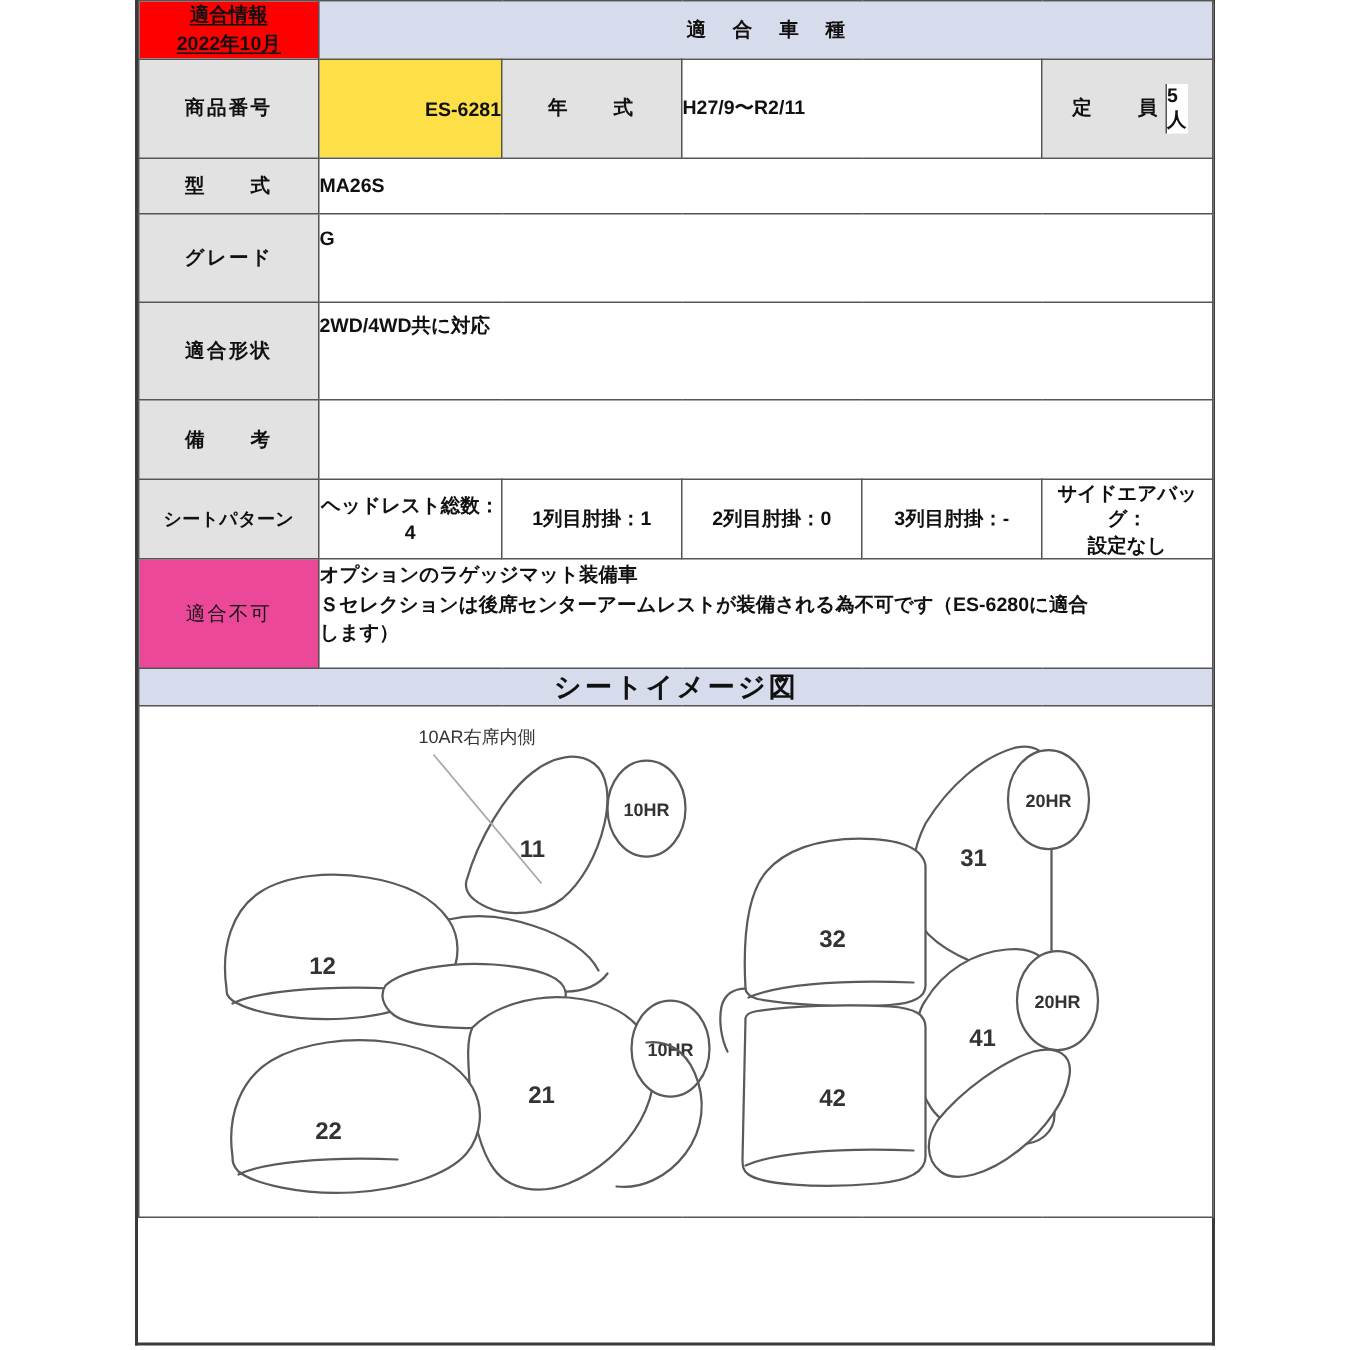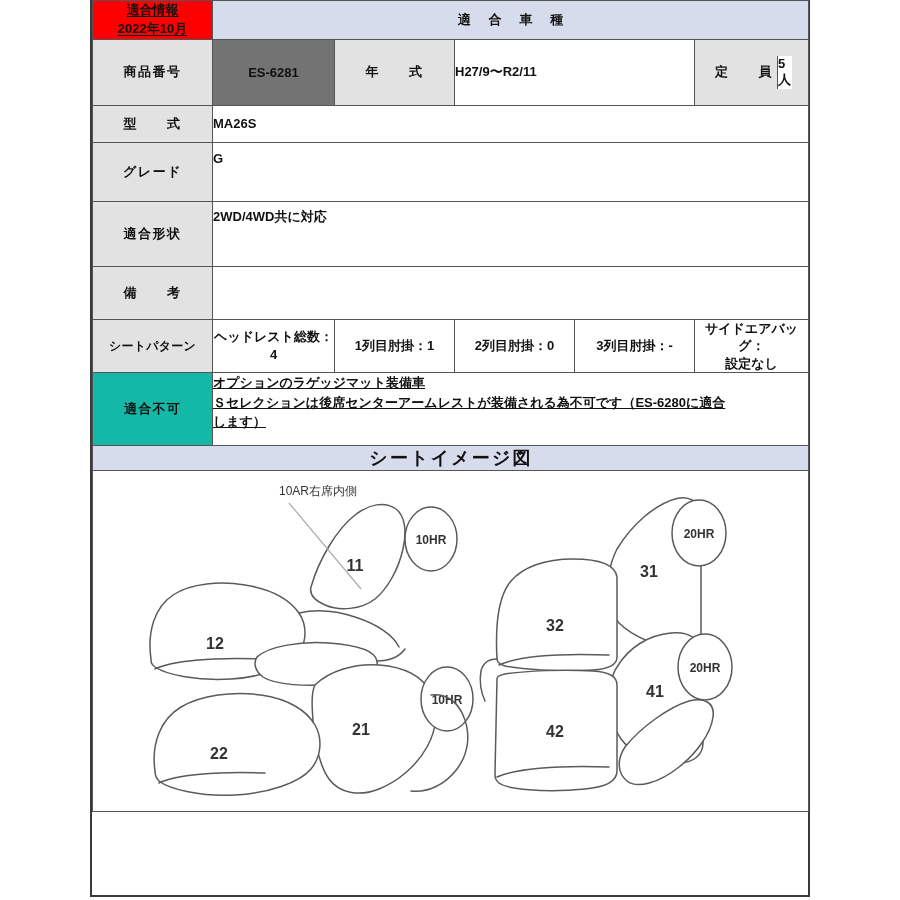--- a/index.html
+++ b/index.html
@@ -63,48 +63,47 @@
     font-size:19px;
     letter-spacing:0.55em;
     text-indent:0.55em;
     padding:7px 0;
   }
   .bluehdr.tight{letter-spacing:0.06em;text-indent:0.06em;}
   .prodnum{
     color:#e8000d;
     font-weight:bold;
     font-size:21px;
-    text-align:center;
-    background:#737373;
+    text-align:right;
+    background:#fde047;
     padding:4px 0;
   }
   .pat{
     text-align:center;
     font-size:10.5px;
     font-weight:bold;
     line-height:1.35;
     padding:4px 1px;
     background:#fff;
   }
   .ng-lbl{
-    background:#14b8a6;
+    background:#ec4899;
     color:#ff0000;
     text-align:center;
-    font-weight:bold;
+    font-weight:normal;
     font-size:12.5px;
     letter-spacing:0.1em;
     margin-left:33px;
   }
   .ng-txt{
     background:#fff;
     padding:4px 8px 6px 8px;
     font-size:14.5px;
     font-weight:bold;
     line-height:1.5;
-    text-decoration:underline;
   }
   .warnbar{
     background:#ff0000;
     color:#fff;
     text-align:center;
     font-weight:bold;
     font-size:14.5px;
     line-height:1.6;
     padding:5px 0 7px 0;
   }

